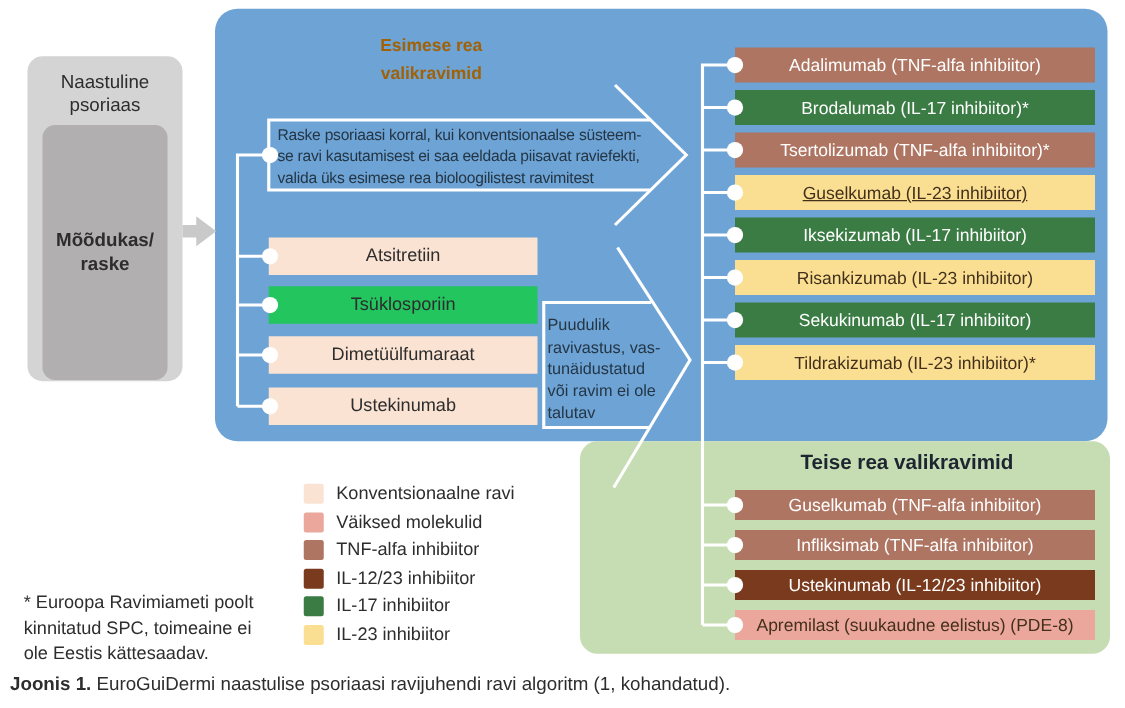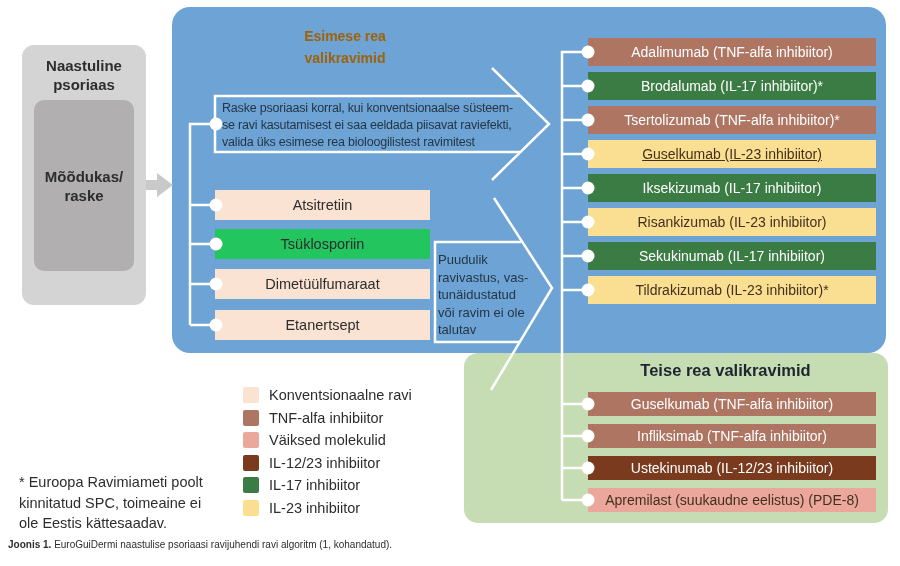--- a/index.html
+++ b/index.html
@@ -6,24 +6,24 @@
   #canvas{
     position:relative;width:900px;height:566px;overflow:hidden;
     font-family:"Liberation Sans","DejaVu Sans",sans-serif;color:#2d2d2d;
     background:#fff;
   }
   .abs{position:absolute;}
   
   .panel-blue{left:172px;top:7px;width:714px;height:346px;border-radius:18px;}
   .panel-green{left:464px;top:353px;width:424px;height:170px;border-radius:14px;}
   .gray-outer{left:22px;top:45px;width:124px;height:260px;border-radius:12px;}
-  .gray-inner{left:34px;top:100px;width:100px;height:171px;border-radius:10px;
+  .gray-inner{left:34px;top:100px;width:100px;height:204px;border-radius:10px;
     display:flex;align-items:center;justify-content:center;text-align:center;
     font-weight:bold;font-size:15px;line-height:19px;white-space:pre-line;}
-  .gray-title{left:22px;top:56px;width:124px;text-align:center;font-weight:bold;
+  .gray-title{left:22px;top:56px;width:124px;text-align:center;font-weight:normal;
     font-size:15px;line-height:19px;white-space:pre-line;color:#2d2d2d;}
   .blue-title{left:245px;top:25px;width:200px;text-align:center;font-weight:bold;
     font-size:14px;line-height:22px;white-space:pre-line;color:#a16207;}
   .green-title{left:563px;top:361px;width:325px;text-align:center;font-weight:bold;
     font-size:16.5px;color:#1d2530;}
   
   .box{display:flex;align-items:center;justify-content:center;text-align:center;
     font-size:14px;color:#fff;}
   .box.dk{color:#43301c;}
   .box-conv{left:215px;width:215px;height:30px;color:#2d2d2d;font-size:14.5px;}
@@ -34,21 +34,21 @@
     letter-spacing:-0.2px;white-space:pre;color:#243645;}
   .transition-text{left:438px;top:251px;font-size:13px;line-height:17.5px;
     white-space:pre;color:#243645;}
   
   .legend{left:243px;top:387px;}
   .legend-row{display:flex;align-items:center;height:16px;margin-bottom:6.5px;}
   .swatch{width:16px;height:16px;border-radius:2px;margin-right:10px;flex:0 0 16px;}
   .legend-label{font-size:14.5px;white-space:nowrap;}
   .footnote{left:19px;top:472px;font-size:14.5px;line-height:20.5px;
     white-space:pre-line;color:#2d2d2d;}
-  .caption{left:8px;top:539px;font-size:10px;color:#2d2d2d;}
+  .caption{left:8px;top:539px;font-size:15px;color:#2d2d2d;}
   .caption b{font-weight:bold;}
   svg.connectors{left:0;top:0;pointer-events:none;}
 </style>
 </head>
 <body>
 
 <div id="canvas">
 
   <div class="abs panel-blue" style="background-color: rgb(109, 163, 213);"></div>
   <div class="abs panel-green" style="background-color: rgb(198, 220, 179);"></div>
@@ -59,21 +59,21 @@
   <div class="abs gray-inner" style="background-color: rgb(177, 175, 175);">Mõõdukas/
 raske</div>
 
   <div class="abs blue-title">Esimese rea
 valikravimid</div>
   <div class="abs green-title">Teise rea valikravimid</div>
 
   <div class="abs box box-conv" style="top: 190px; background-color: rgb(250, 227, 211);">Atsitretiin</div>
   <div class="abs box box-conv" style="top: 229px; background-color: #22c55e;">Tsüklosporiin</div>
   <div class="abs box box-conv" style="top: 269px; background-color: rgb(250, 227, 211);">Dimetüülfumaraat</div>
-  <div class="abs box box-conv" style="top: 310px; background-color: rgb(250, 227, 211);">Etanertsept</div>
+  <div class="abs box box-conv" style="top: 310px; background-color: rgb(250, 227, 211);">Ustekinumab</div>
 
   <div class="abs box box-bio" style="top: 38px; background-color: rgb(174, 117, 98);">Adalimumab (TNF-alfa inhibiitor)</div>
   <div class="abs box box-bio" style="top: 72px; background-color: rgb(59, 124, 69);">Brodalumab (IL-17 inhibiitor)*</div>
   <div class="abs box box-bio" style="top: 106px; background-color: rgb(174, 117, 98);">Tsertolizumab (TNF-alfa inhibiitor)*</div>
   <div class="abs box box-bio dk" style="top: 140px; background-color: rgb(250, 223, 146); text-decoration: underline;">Guselkumab (IL-23 inhibiitor)</div>
   <div class="abs box box-bio" style="top: 174px; background-color: rgb(59, 124, 69);">Iksekizumab (IL-17 inhibiitor)</div>
   <div class="abs box box-bio dk" style="top: 208px; background-color: rgb(250, 223, 146);">Risankizumab (IL-23 inhibiitor)</div>
   <div class="abs box box-bio" style="top: 242px; background-color: rgb(59, 124, 69);">Sekukinumab (IL-17 inhibiitor)</div>
   <div class="abs box box-bio dk" style="top: 276px; background-color: rgb(250, 223, 146);">Tildrakizumab (IL-23 inhibiitor)*</div>
 
@@ -126,26 +126,26 @@
 tunäidustatud
 või ravim ei ole
 talutav</div>
 
   <div class="abs legend">
     <div class="legend-row">
       <span class="swatch" style="background-color: rgb(250, 227, 211);"></span>
       <span class="legend-label">Konventsionaalne ravi</span>
     </div>
     <div class="legend-row">
+      <span class="swatch" style="background-color: rgb(235, 167, 156);"></span>
+      <span class="legend-label">Väiksed molekulid</span>
+    </div>
+    <div class="legend-row">
       <span class="swatch" style="background-color: rgb(174, 117, 98);"></span>
       <span class="legend-label">TNF-alfa inhibiitor</span>
-    </div>
-    <div class="legend-row">
-      <span class="swatch" style="background-color: rgb(235, 167, 156);"></span>
-      <span class="legend-label">Väiksed molekulid</span>
     </div>
     <div class="legend-row">
       <span class="swatch" style="background-color: rgb(122, 58, 29);"></span>
       <span class="legend-label">IL-12/23 inhibiitor</span>
     </div>
     <div class="legend-row">
       <span class="swatch" style="background-color: rgb(59, 124, 69);"></span>
       <span class="legend-label">IL-17 inhibiitor</span>
     </div>
     <div class="legend-row">

